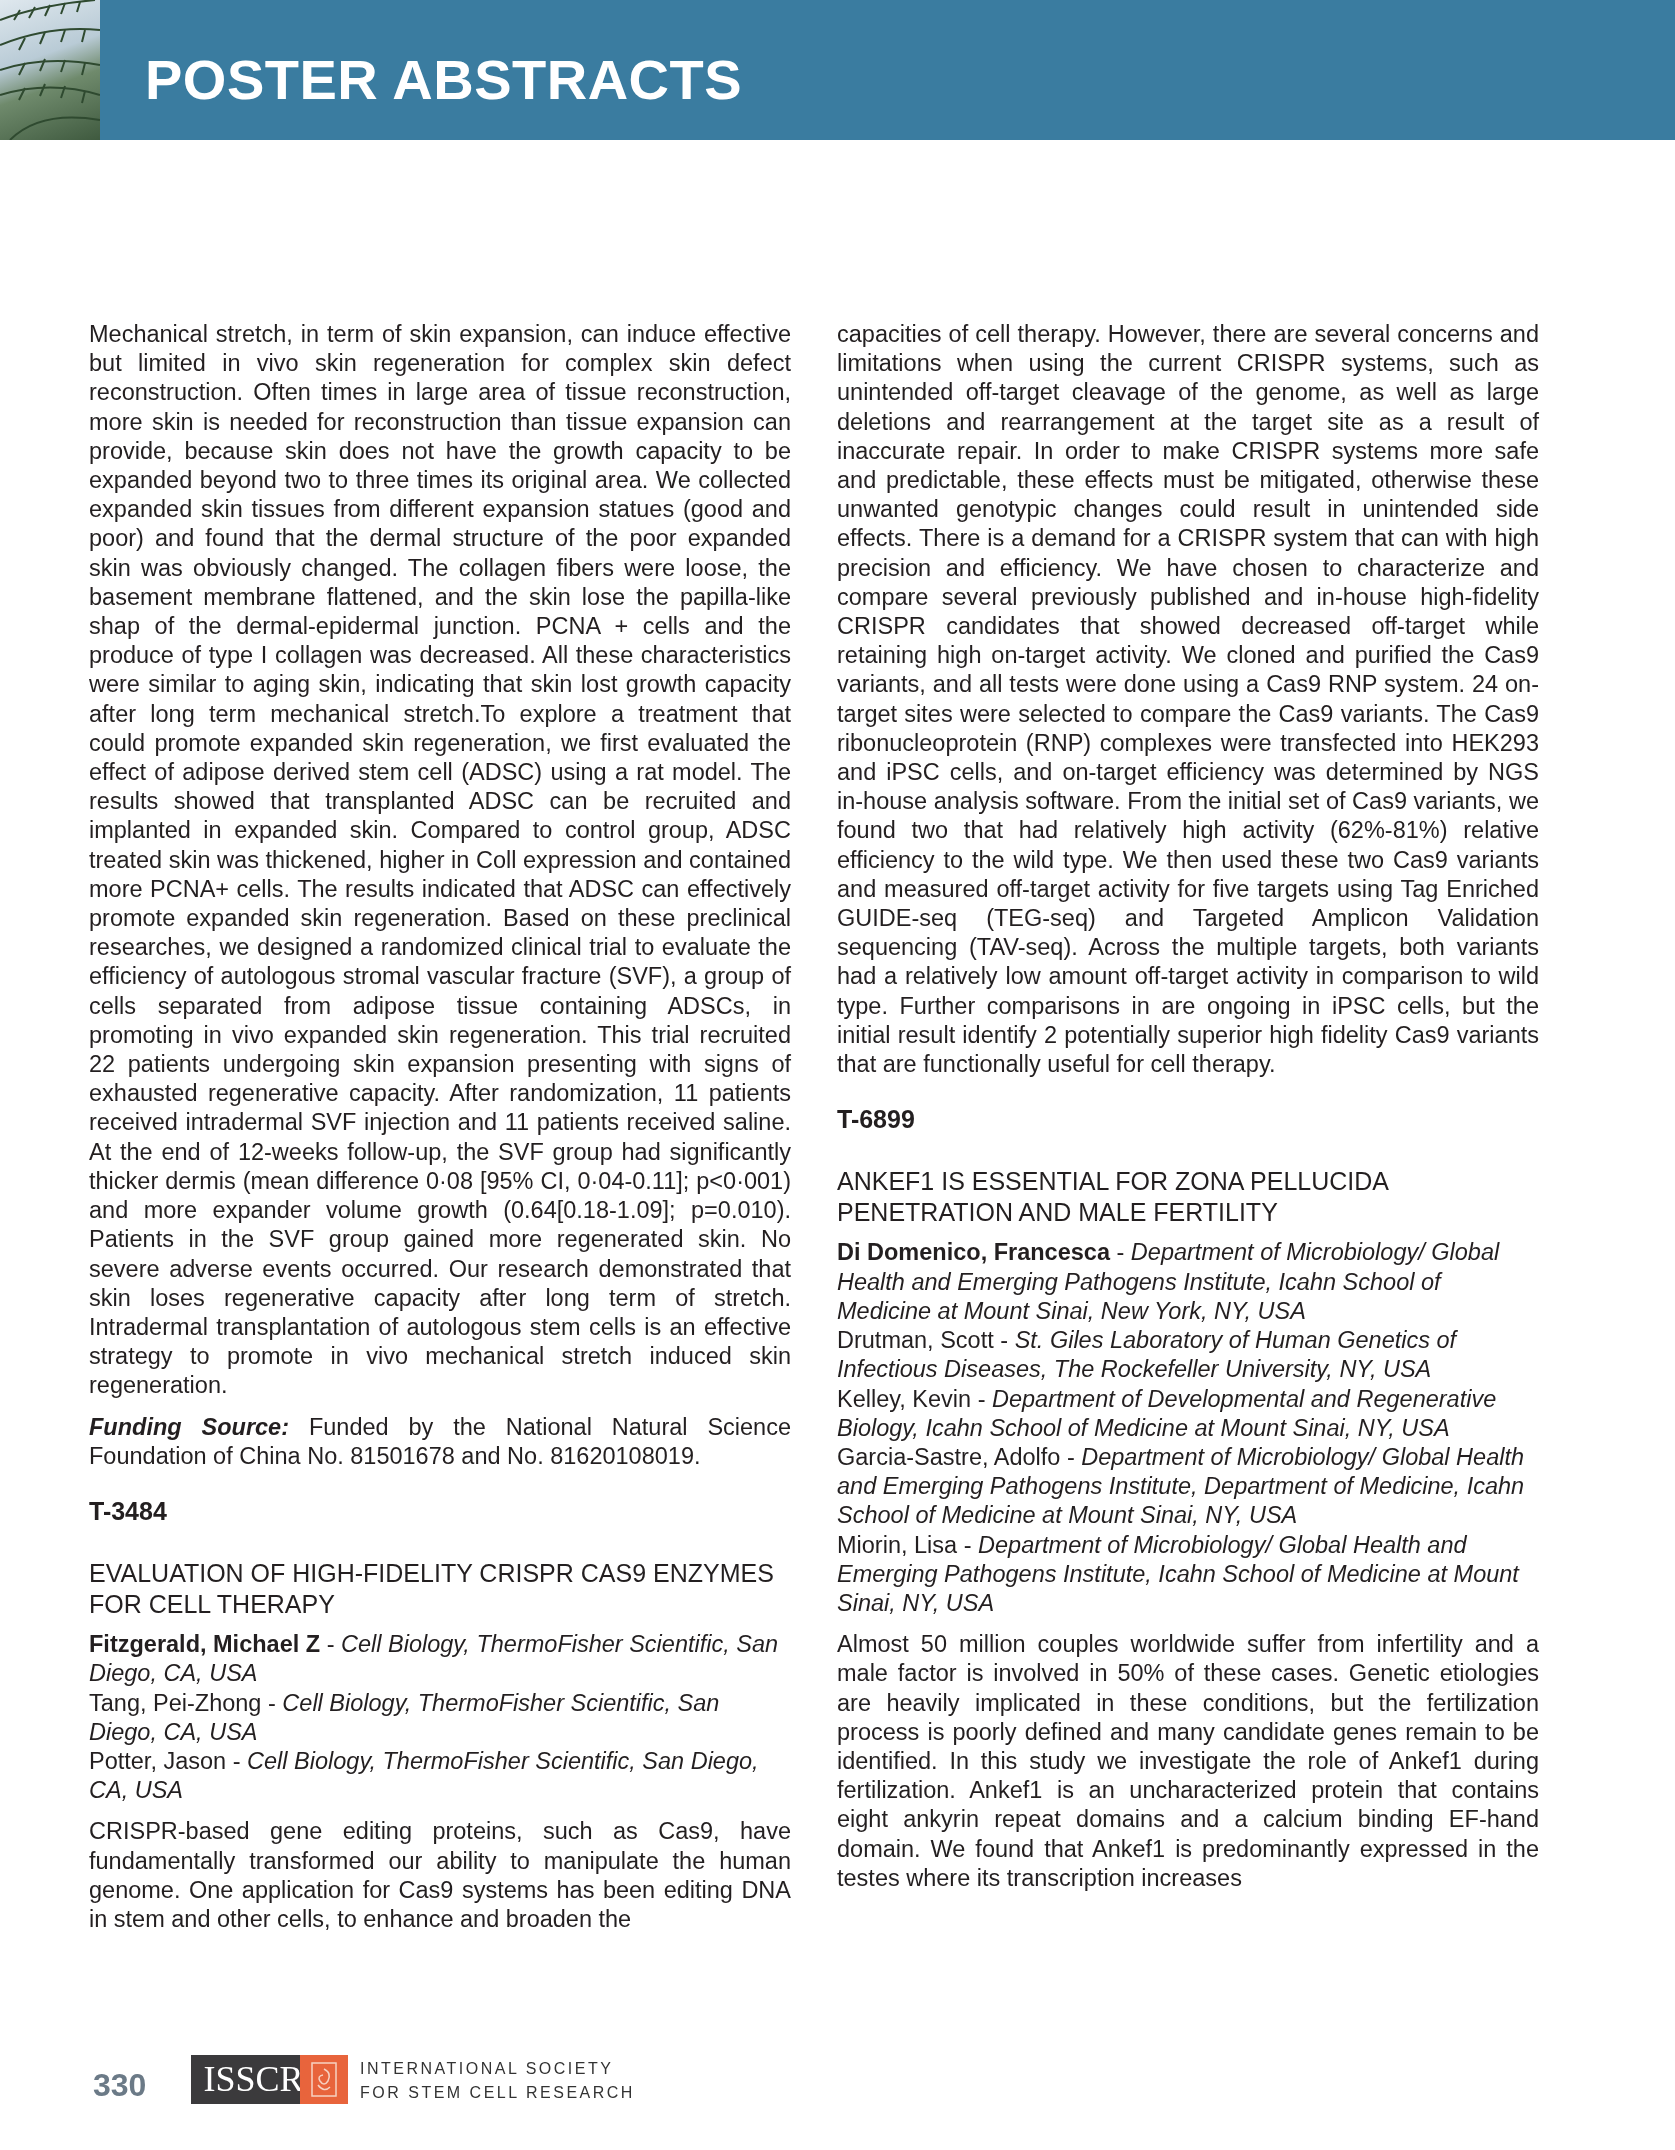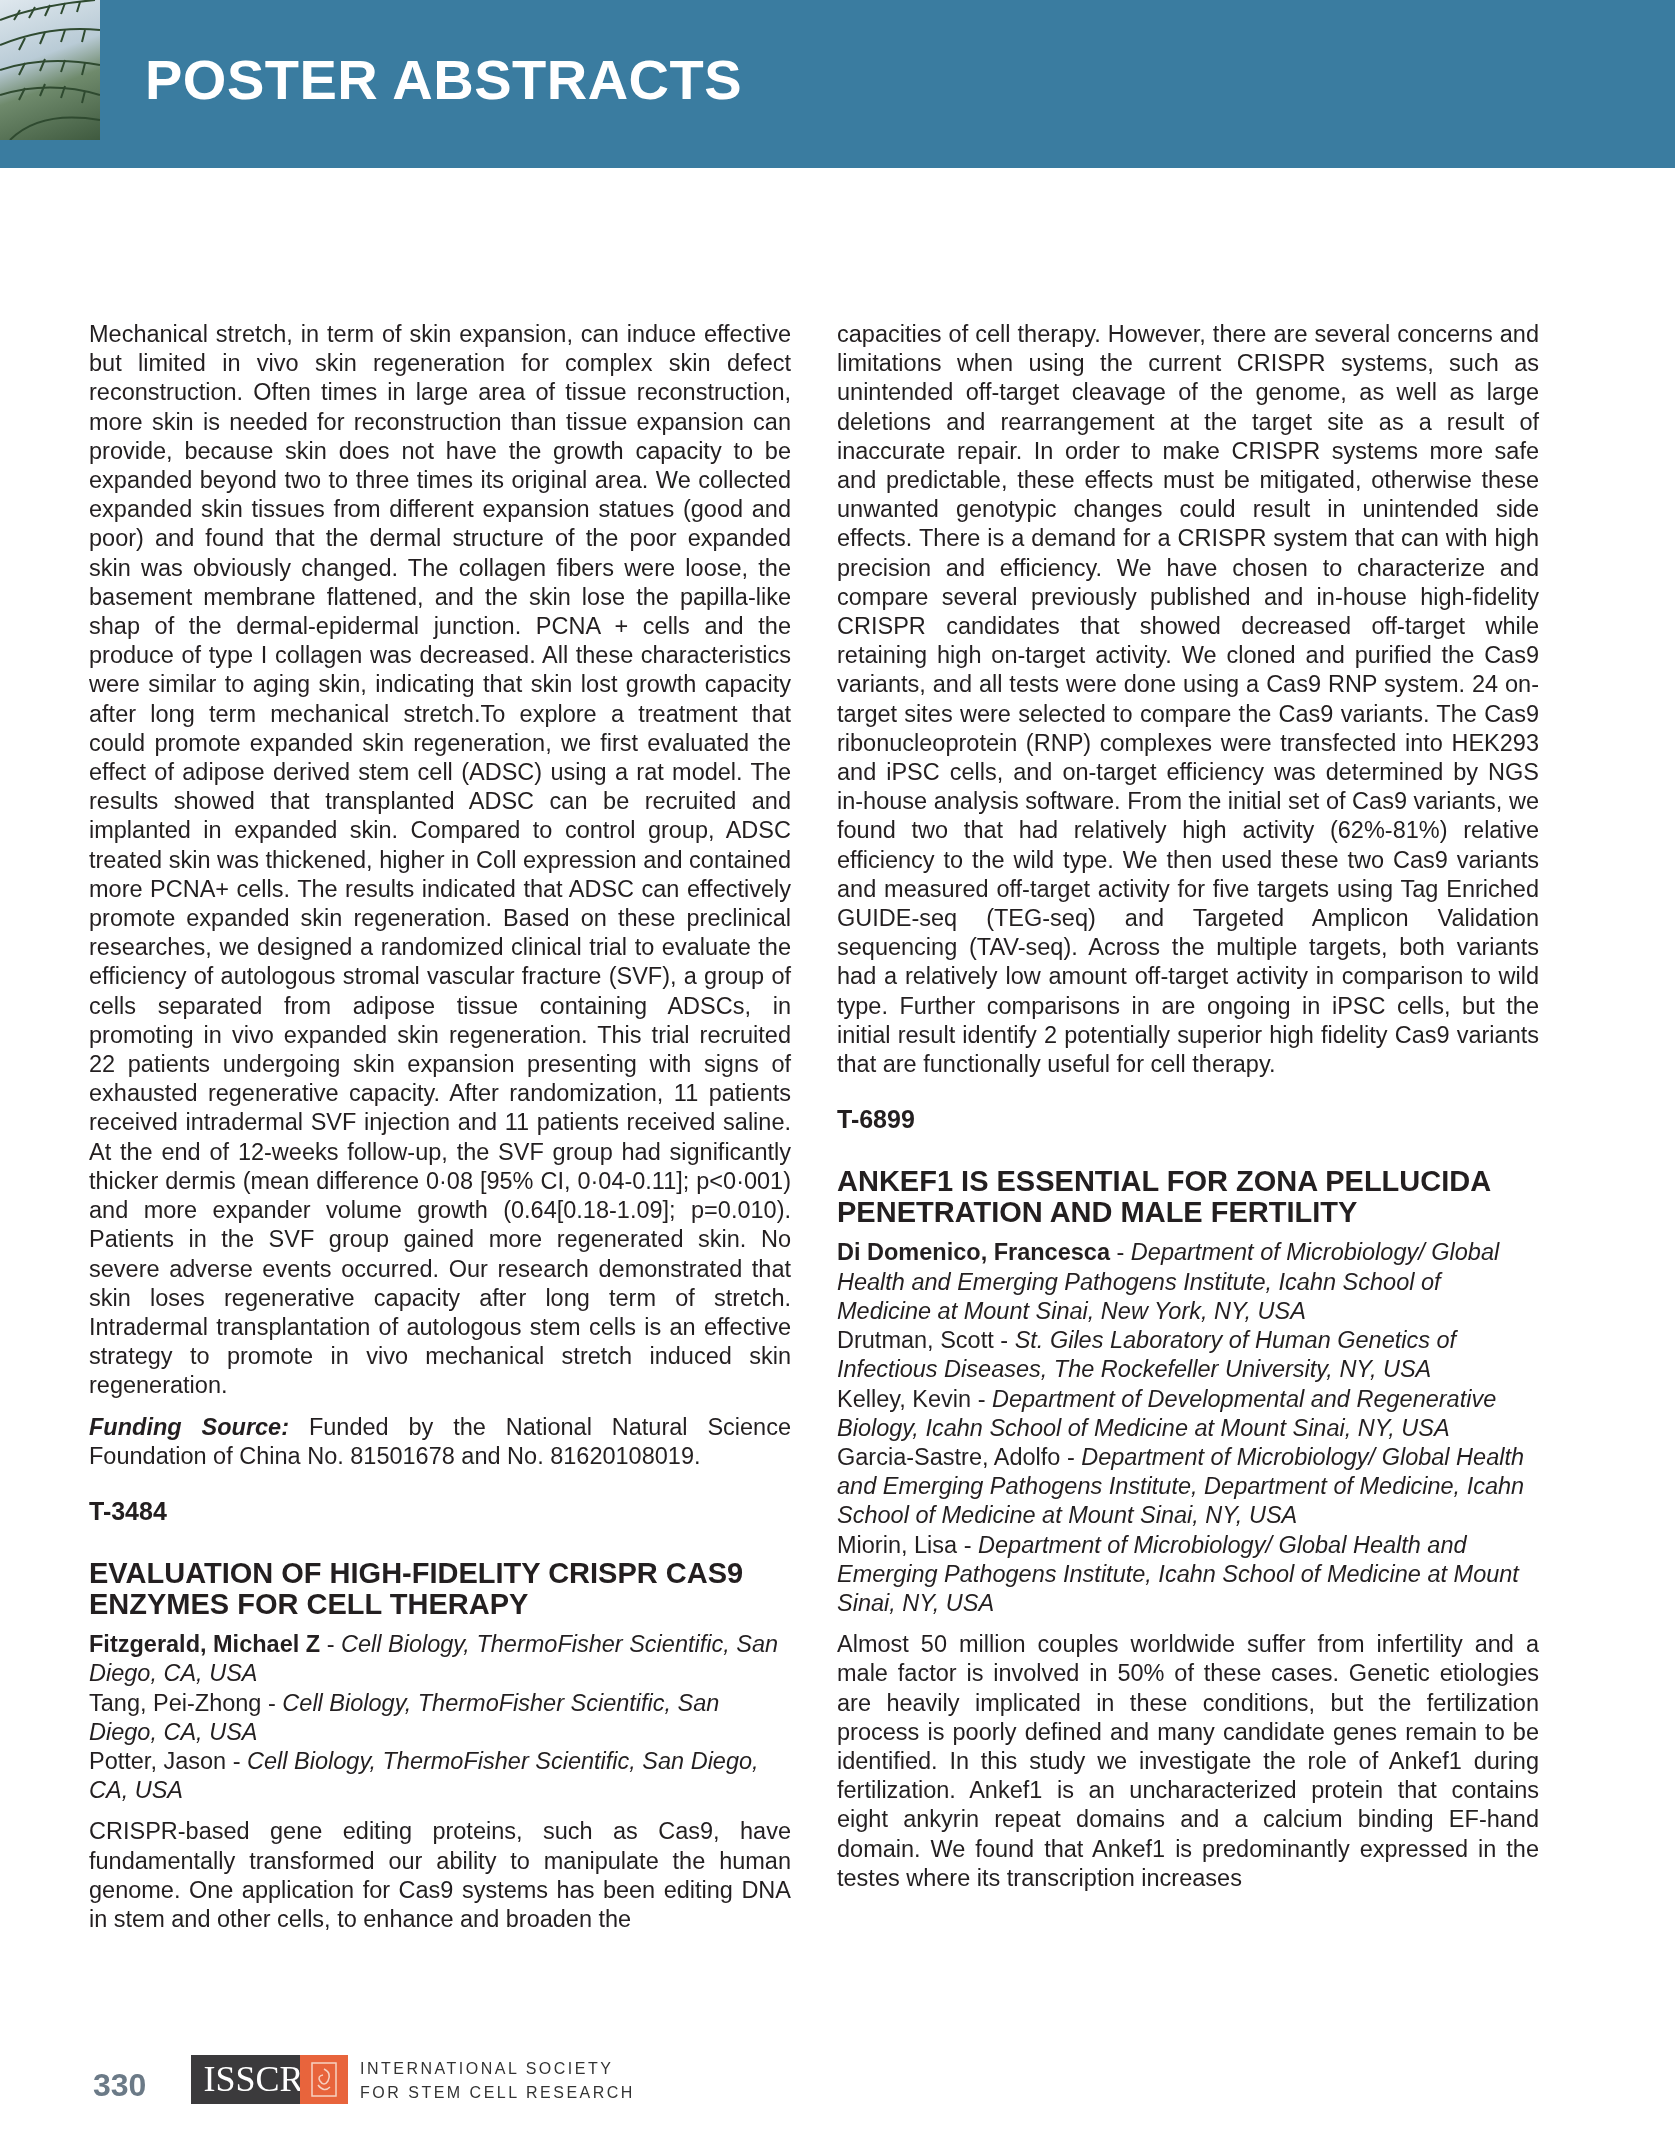--- a/index.html
+++ b/index.html
@@ -1,30 +1,30 @@
 <!DOCTYPE html>
 <html><head>
 <meta charset="utf-8">
 <style>
   html, body { margin:0; padding:0; }
   body { width:1675px; height:2150px; background:#ffffff; position:relative; overflow:hidden;
          font-family:"Liberation Sans", sans-serif; color:#231f20; }
-  .banner { position:absolute; left:0; top:0; width:1675px; height:168px; background:#3a7ca0; }
+  .banner { position:absolute; left:0; top:0; width:1675px; height:140px; background:#3a7ca0; }
   .palm { position:absolute; left:0; top:0; width:100px; height:140px;
           background:linear-gradient(160deg,#dfe8ee 0%,#b9cbd6 40%,#6f8a6c 60%,#3f5a3f 100%); }
   .palm svg { width:100px; height:140px; display:block; }
   .banner-title { position:absolute; left:145px; top:52px; font-size:56px; font-weight:bold;
                   color:#ffffff; letter-spacing:0.5px; line-height:1; }
   .col { position:absolute; top:320px; width:702px; font-size:23.5px; line-height:29.2px; }
   .col-left { left:89px; }
   .col-right { left:837px; width:702px; }
   .para { text-align:justify; margin:0 0 12px 0; }
   .funding-label { font-weight:bold; font-style:italic; }
   .abstract-id { font-weight:bold; font-size:25px; margin:26px 0 32px 0; }
-  .abstract-title { font-weight:bold; font-size:29px; line-height:31px; margin:9px 0 10px 0; text-transform:uppercase; }
+  .abstract-title { font-weight:normal; font-size:25px; line-height:31px; margin:9px 0 10px 0; text-transform:uppercase; }
   .authors { margin:0 0 12px 0; line-height:29.2px; }
   .author-name { }
   .author-name.first { font-weight:bold;text-align:center; }
   .affil { font-style:italic; }
   .footer { position:absolute; left:0; top:2055px; width:1429px; height:60px; }
   .page-number { position:absolute; left:93px; top:12px; font-size:32px; font-weight:bold; color:#6b7a87; }
   .logo-box { position:absolute; left:191px; top:0; width:125px; height:49px; background:#3b3a3c;
               color:#ffffff; font-family:"Liberation Serif", serif; font-size:36px; line-height:49px; text-align:center; }
   .logo-mark { position:absolute; left:300px; top:0; width:48px; height:49px; background:#e8643c; }
   .logo-mark svg { width:48px; height:49px; display:block; }

